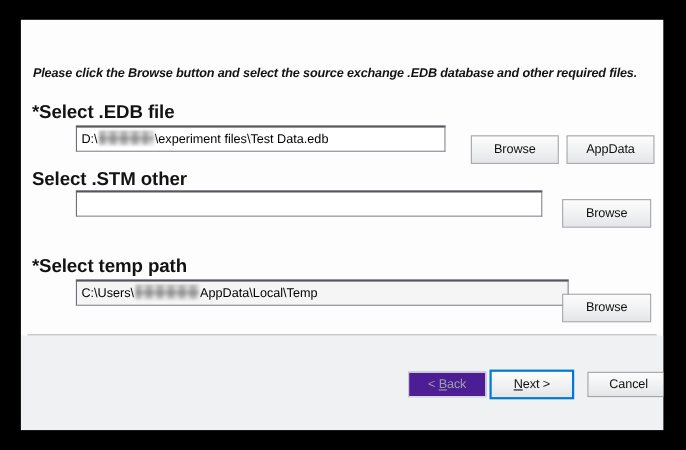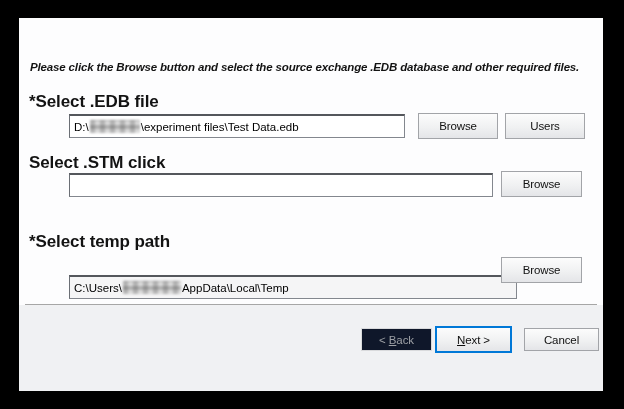--- a/index.html
+++ b/index.html
@@ -26,78 +26,78 @@
   .textbox{
     position:absolute;left:50px;box-sizing:border-box;height:24px;
     background:#fff;
     border:1px solid #83878e;border-top:2px solid #54575c;border-left-color:#6b6f75;
     box-shadow:0 1px 0 rgba(255,255,255,0.9);
     font-size:11.5px;color:#000;line-height:20px;padding:1px 3px 0 4px;
     white-space:nowrap;overflow:hidden;
   }
   .tb-edb{top:96px;width:336px;}
   .tb-stm{top:155px;width:424px;}
-  .tb-temp{top:257px;width:448px;background:#f5f5f6;}
+  .tb-temp{top:236px;width:448px;background:#f5f5f6;}
   .censored{
     display:inline-block;height:13px;vertical-align:-2px;margin:0 1px;
     background:
       repeating-linear-gradient(90deg,#b5b5b5 0 5px,#d9d9d9 5px 10px),
       repeating-linear-gradient(0deg,rgba(255,255,255,0.45) 0 4px,rgba(150,150,150,0.45) 4px 8px);
     background-blend-mode:multiply;
     filter:blur(1.3px);border-radius:1px;
   }
   .censored-edb{width:50px;}
   .censored-temp{width:58px;}
   .hint{
     position:absolute;left:51px;top:187px;white-space:nowrap;
     font-size:11.5px;color:#1c1c1c;letter-spacing:-0.1px;
   }
   .btn{
-    position:absolute;box-sizing:border-box;margin:0;
+    position:absolute;box-sizing:border-box;margin:10px;
     font-family:inherit;font-size:11.5px;color:#101010;letter-spacing:-0.1px;
     border:1px solid #a2a4a8;
     background:linear-gradient(180deg,#fcfcfc 0%,#f0f1f2 55%,#e4e5e8 100%);
     padding:0;text-align:center;cursor:pointer;
   }
   .btn-row{height:26px;width:80px;}
   .btn-browse-edb{left:399px;top:95px;}
   .btn-search{left:486px;top:95px;}
   .btn-browse-stm{left:482px;top:153px;width:81px;}
   .btn-browse-temp{left:482px;top:239px;width:81px;}
   .sep{
     position:absolute;left:6px;top:286px;width:572px;height:1px;
     background:#a6a6a6;box-shadow:0 1px 0 #ffffff;
   }
   .footer{
     position:absolute;left:0;top:287px;width:584px;height:86px;
     background:#f0f1f3;
   }
   .btn-back{left:342px;top:23px;width:71px;height:23px;
-    border-color:#d9dadc;background:#0f172a;color:#9da0a5;cursor:default;}
+    border-color:#d9dadc;background:#4c1d95;color:#9da0a5;cursor:default;}
   .btn-next{left:416px;top:21px;width:77px;height:27px;
     border:2px solid #0078d7;}
   .btn-cancel{left:505px;top:23px;width:75px;height:23px;}
   .u{text-decoration:underline;}
 </style>
 </head>
 <body>
 
 <div class="stage">
   <div class="dialog">
 
     <div class="instruction">Please click the Browse button and select the source exchange .EDB database and other required files.</div>
 
     <div class="field-label lbl-edb">*Select .EDB file</div>
     <div class="textbox tb-edb">
       <span>D:\</span><span class="censored censored-edb"></span><span>\experiment files\Test Data.edb</span>
     </div>
     <button class="btn btn-row btn-browse-edb">Browse</button>
-    <button class="btn btn-row btn-search">Users</button>
+    <button class="btn btn-row btn-search">AppData</button>
 
-    <div class="field-label lbl-stm">Select .STM click</div>
+    <div class="field-label lbl-stm">Select .STM other</div>
     <div class="textbox tb-stm">
       <span></span>
     </div>
     <button class="btn btn-row btn-browse-stm">Browse</button>
 
     <div class="field-label lbl-temp">*Select temp path</div>
     <div class="textbox tb-temp">
       <span>C:\Users\</span><span class="censored censored-temp"></span><span>AppData\Local\Temp</span>
     </div>
     <button class="btn btn-row btn-browse-temp">Browse</button>

